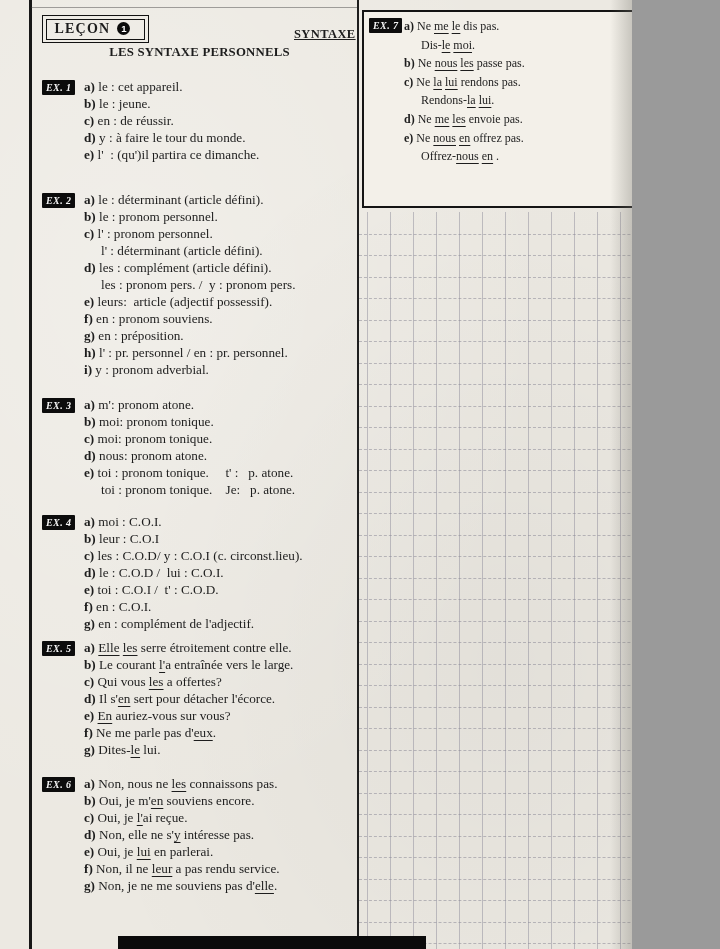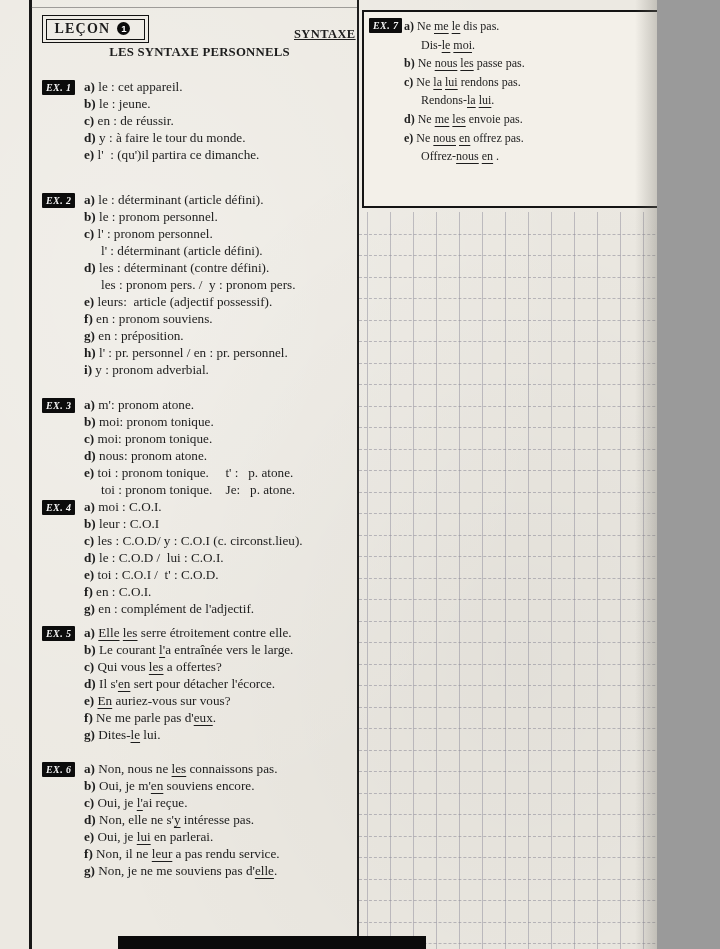--- a/index.html
+++ b/index.html
@@ -6,21 +6,20 @@
   .page {
     position: relative;
     width: 632px; height: 949px;
     background:
       radial-gradient(ellipse at 20% 30%, rgba(255,255,255,.25), transparent 60%),
       radial-gradient(ellipse at 80% 70%, rgba(0,0,0,.04), transparent 60%),
       #ece9e2;
     overflow: hidden;
     font-family: "Liberation Serif", serif;
     color: #1d1d1d;
-    padding-left: 25px;
   }
 
   
   .left-rule   { position:absolute; left:29px;  top:0; width:3px;  height:100%; background:#171717; }
   .col-divider { position:absolute; left:357px; top:0; width:2px;  height:100%; background:#1e1e1e; }
   .top-rule    { position:absolute; left:31px;  top:7px; width:326px; height:1px; background:rgba(60,60,60,.45); }
   .bottom-bar  { position:absolute; left:118px; top:936px; width:308px; height:13px; background:#0b0b0b; }
   .right-edge  { position:absolute; right:0; top:0; width:22px; height:100%;
                  background:linear-gradient(to right, transparent, rgba(120,118,110,.35)); }
 
@@ -39,21 +38,21 @@
   
   .ex-label { position:absolute; left:0; top:2px; background:#0c0c0c; color:#f4f4f4;
               font:italic bold 10px "Liberation Serif", serif; letter-spacing:.4px;
               padding:1.5px 4px 2.5px; border-radius:1px; white-space:nowrap; }
 
   
   .exercises { position:absolute; left:42px; top:78px; width:318px; }
   .exercise  { position:relative; padding-left:42px; }
   .exercise:nth-child(1){ margin-bottom:28px; }
   .exercise:nth-child(2){ margin-bottom:18px; }
-  .exercise:nth-child(3){ }
+  .exercise:nth-child(3){ margin-bottom:15px; }
   .exercise:nth-child(4){ margin-bottom:7px;  }
   .exercise:nth-child(5){ margin-bottom:17px; }
 
   .line { white-space:pre-wrap; font-size:13.2px; line-height:17px; }
   .line .prefix { font-weight:bold; }
   .line.indent { padding-left:17px; }
   u { text-decoration-thickness:1px; text-underline-offset:2.5px; }
 
   
   .ex7-box   { position:absolute; left:362px; top:10px; width:320px; height:198px;
@@ -92,21 +91,21 @@
         <div class="line"><span class="prefix">c) </span><span class="text">en : de réussir.</span></div>
         <div class="line"><span class="prefix">d) </span><span class="text">y : à faire le tour du monde.</span></div>
         <div class="line"><span class="prefix">e) </span><span class="text">l'  : (qu')il partira ce dimanche.</span></div>
       </div>
       <div class="exercise">
         <span class="ex-label">EX. 2</span>
         <div class="line"><span class="prefix">a) </span><span class="text">le : déterminant (article défini).</span></div>
         <div class="line"><span class="prefix">b) </span><span class="text">le : pronom personnel.</span></div>
         <div class="line"><span class="prefix">c) </span><span class="text">l' : pronom personnel.</span></div>
         <div class="line indent"><span class="text">l' : déterminant (article défini).</span></div>
-        <div class="line"><span class="prefix">d) </span><span class="text">les : déterminant (contre défini).</span></div>
+        <div class="line"><span class="prefix">d) </span><span class="text">les : complément (article défini).</span></div>
         <div class="line indent"><span class="text">les : pronom pers. /  y : pronom pers.</span></div>
         <div class="line"><span class="prefix">e) </span><span class="text">leurs:  article (adjectif possessif).</span></div>
         <div class="line"><span class="prefix">f) </span><span class="text">en : pronom souviens.</span></div>
         <div class="line"><span class="prefix">g) </span><span class="text">en : préposition.</span></div>
         <div class="line"><span class="prefix">h) </span><span class="text">l' : pr. personnel / en : pr. personnel.</span></div>
         <div class="line"><span class="prefix">i) </span><span class="text">y : pronom adverbial.</span></div>
       </div>
       <div class="exercise">
         <span class="ex-label">EX. 3</span>
         <div class="line"><span class="prefix">a) </span><span class="text">m': pronom atone.</span></div>

